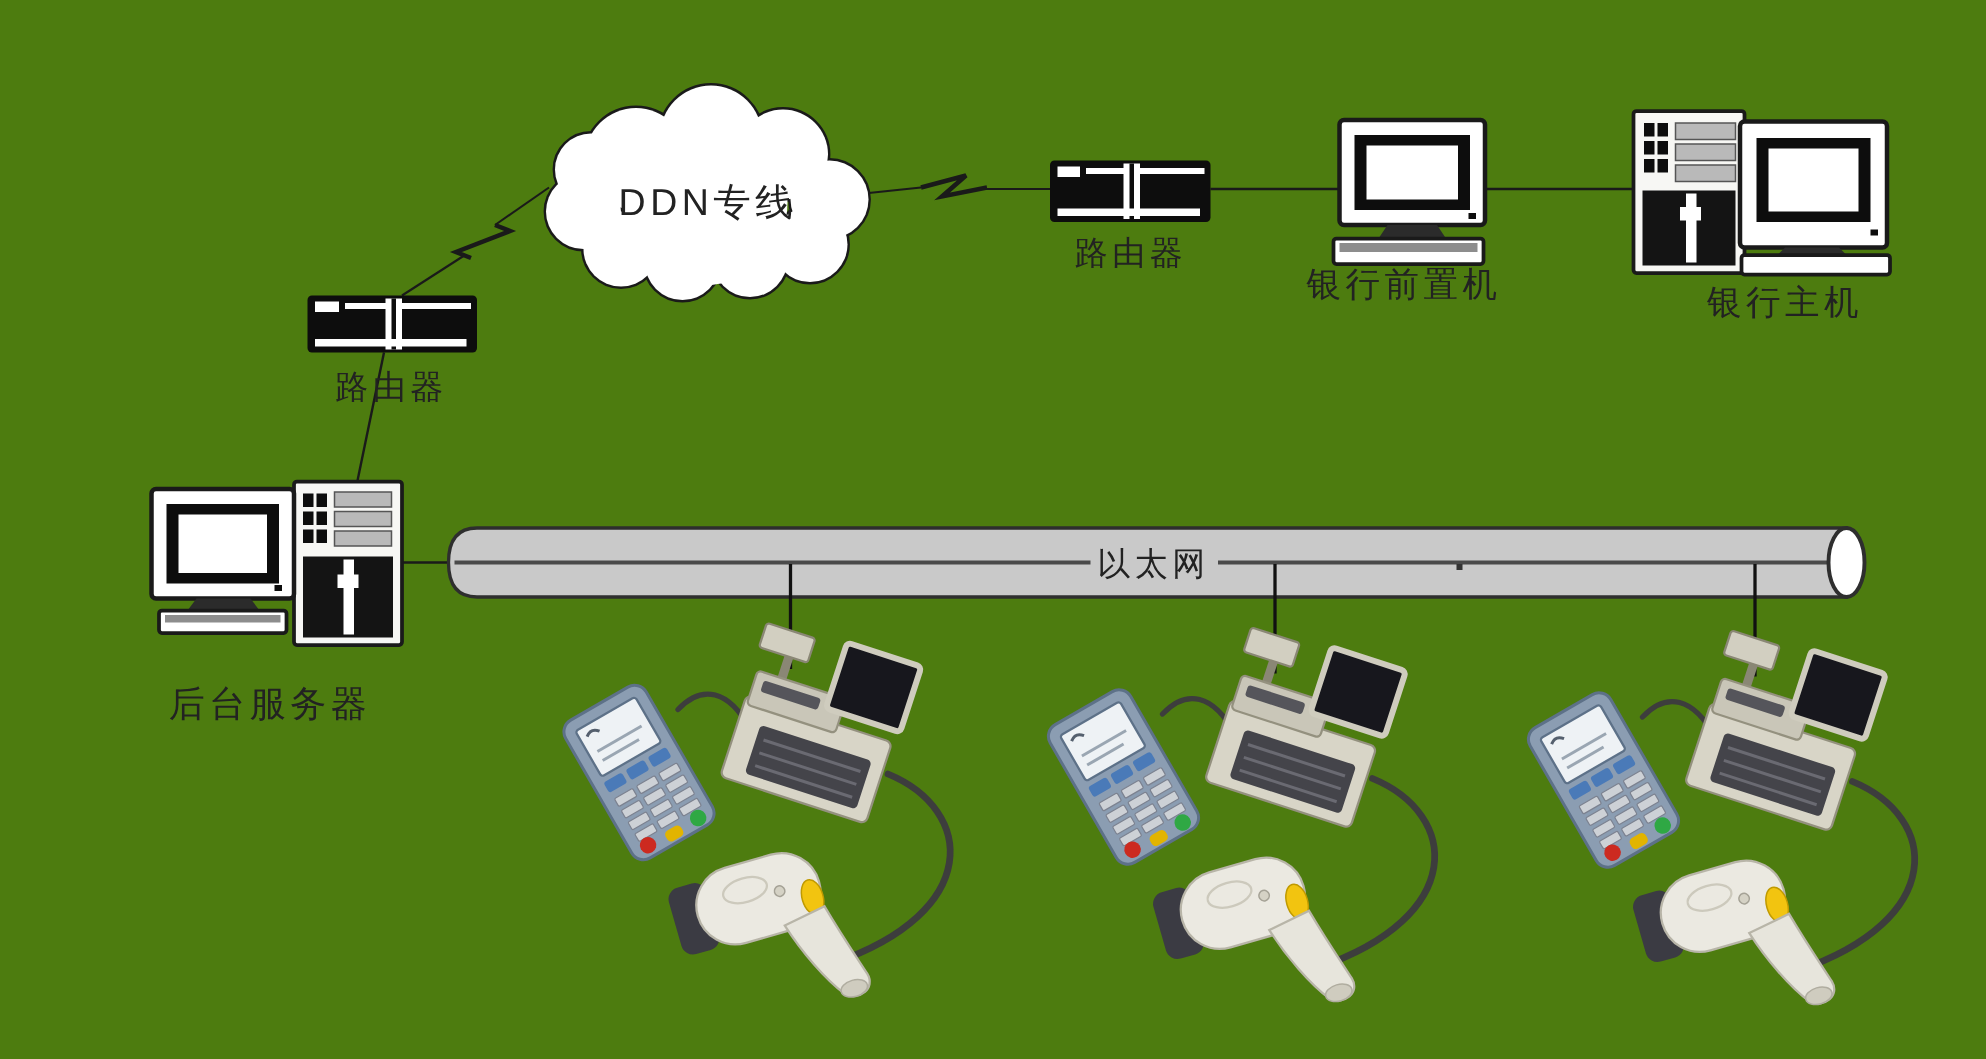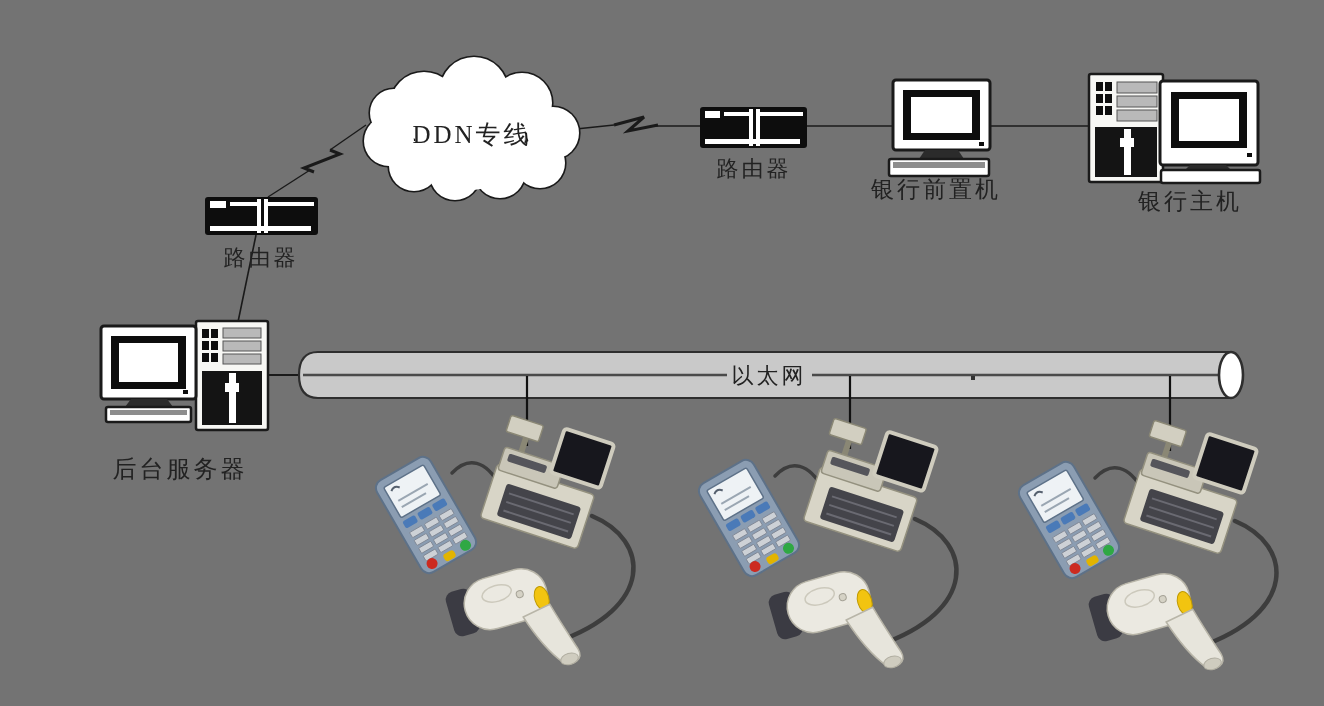--- a/index.html
+++ b/index.html
@@ -1,17 +1,17 @@
 <!DOCTYPE html>
 <html><head>
 <meta charset="utf-8">
 <style>
   html,body{margin:0;padding:0;background:#ffffff;}
-  .stage{position:relative;width:1324px;height:706px;background:#737373;overflow:hidden;
-         font-family:Liberation Serif, serif;}
+  .stage{position:relative;width:1324px;height:706px;background:#4d7c0f;overflow:hidden;
+         font-family:Liberation Sans, sans-serif;}
   svg{display:block;}
   text.node-label{fill:#222222;letter-spacing:3px;}
 </style>
 </head>
 <body>
 
 <div class="stage">
 <svg width="1324" height="706" viewBox="0 0 1324 706" xmlns="http://www.w3.org/2000/svg">
 
   <defs>

